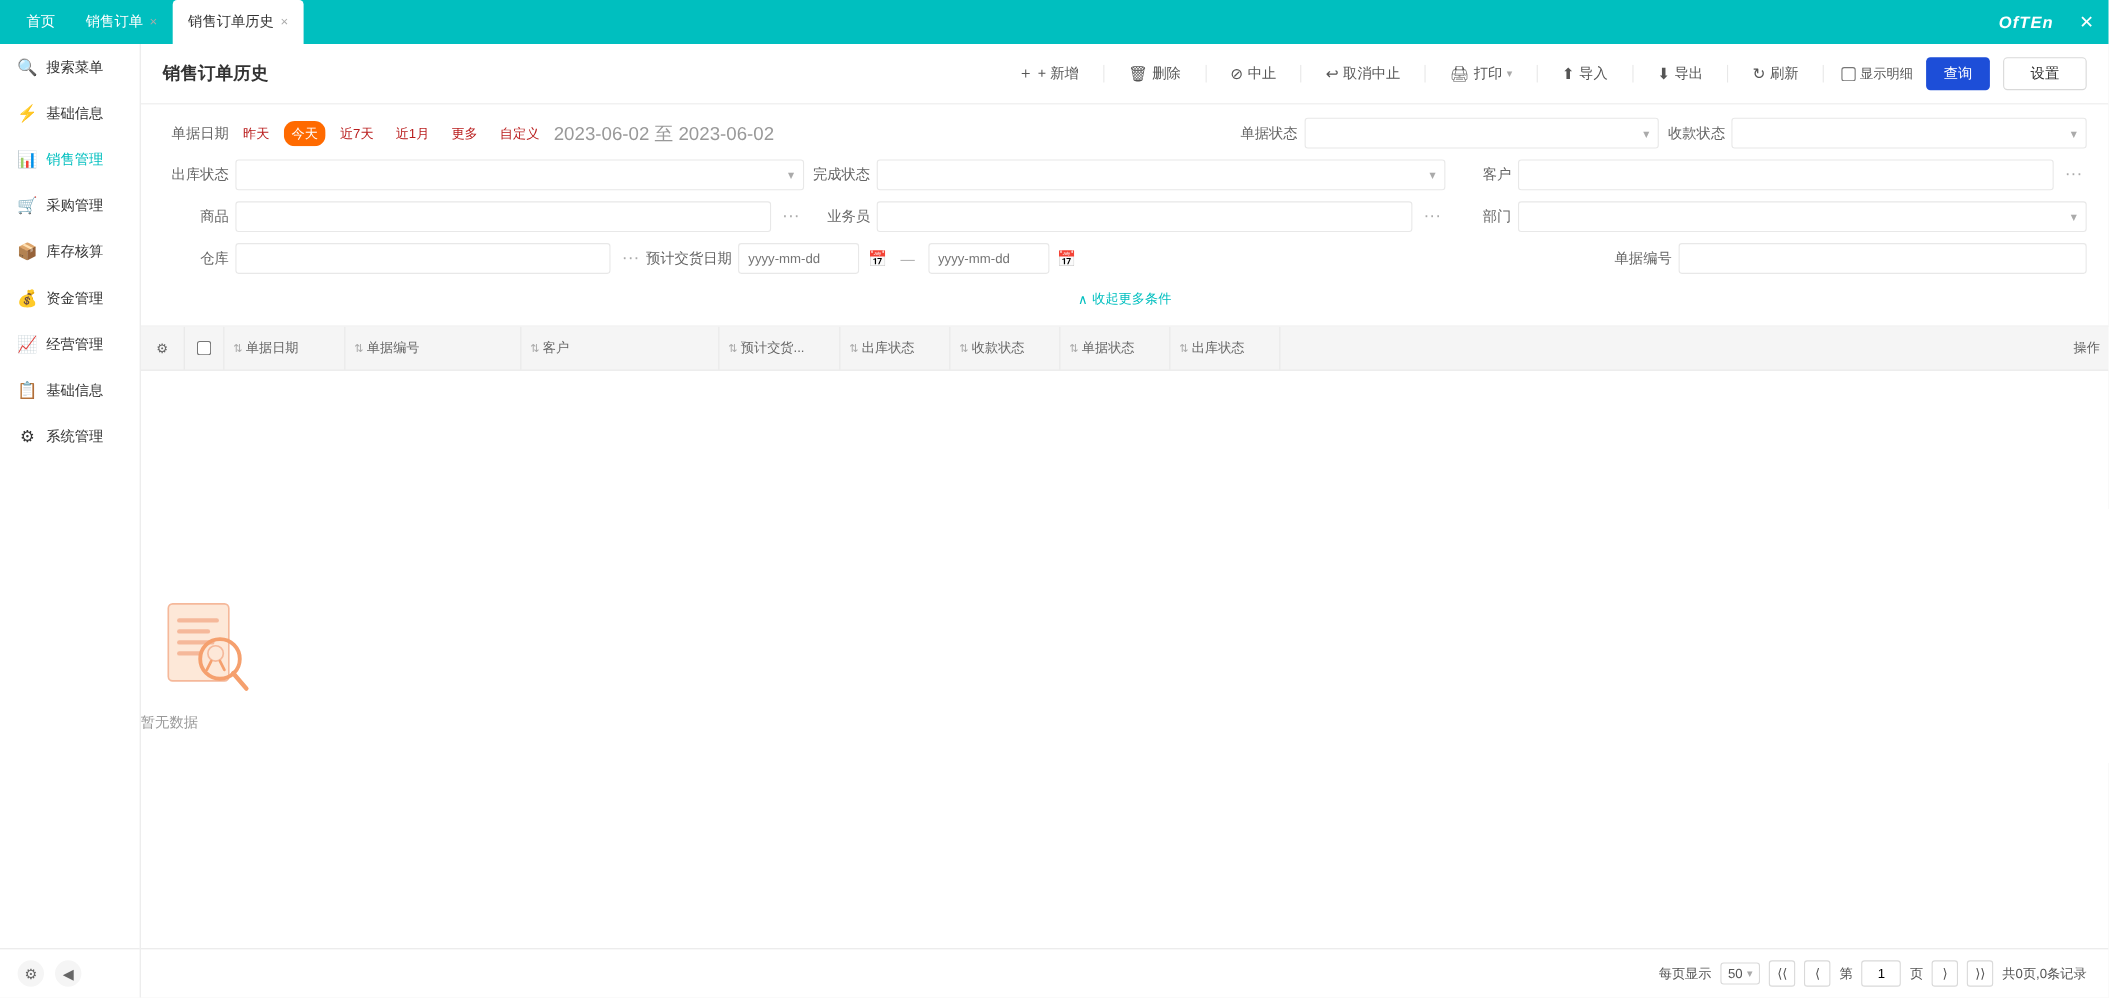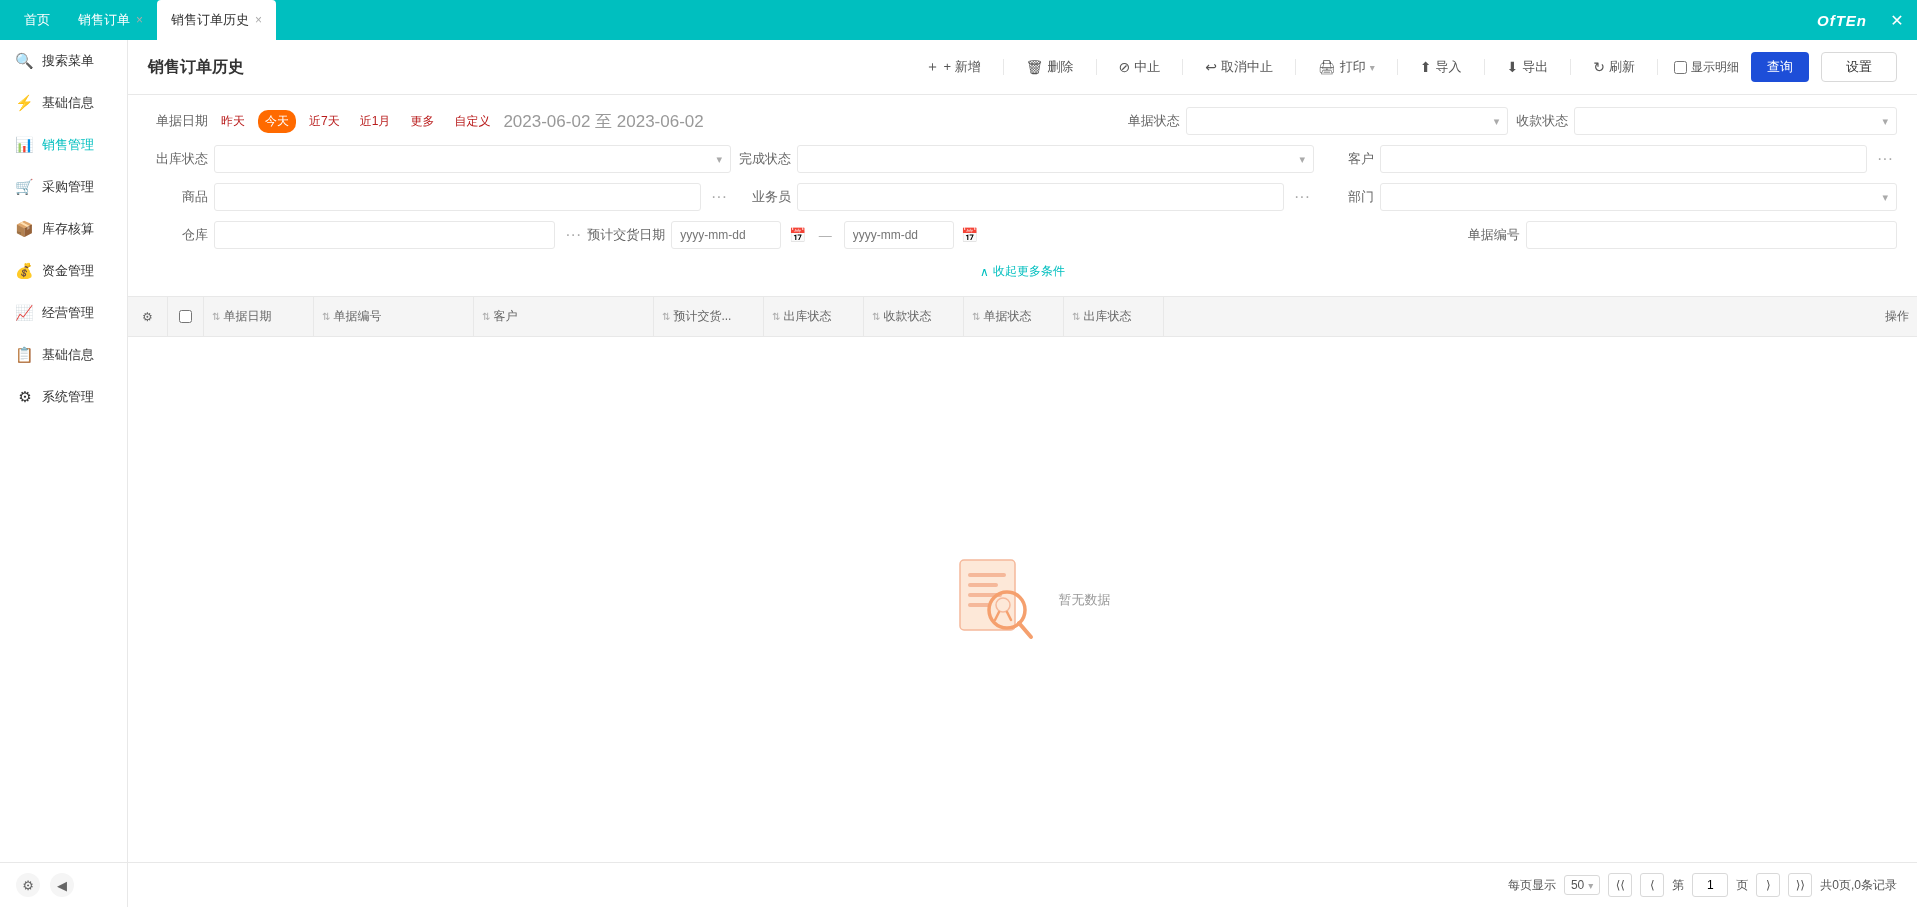--- a/index.html
+++ b/index.html
@@ -296,22 +296,21 @@
     .th.pay-status-col { width: 100px; }
     .th.order-status-col { width: 100px; }
     .th.out-status-col { width: 100px; }
     .th.action-col { flex: 1; justify-content: flex-end; border-right: none; }
     .sort-icon { font-size: 10px; color: #aaa; }
 
     
     .empty-state {
       flex: 1;
       display: flex;
-      flex-direction: row;
-      align-items: center;
+      flex-direction: column;
       justify-content: center;
       gap: 4px;
       padding: 40px 0;
     }
     .empty-text {
       font-size: 13px;
       color: #999;
     }
 
     

